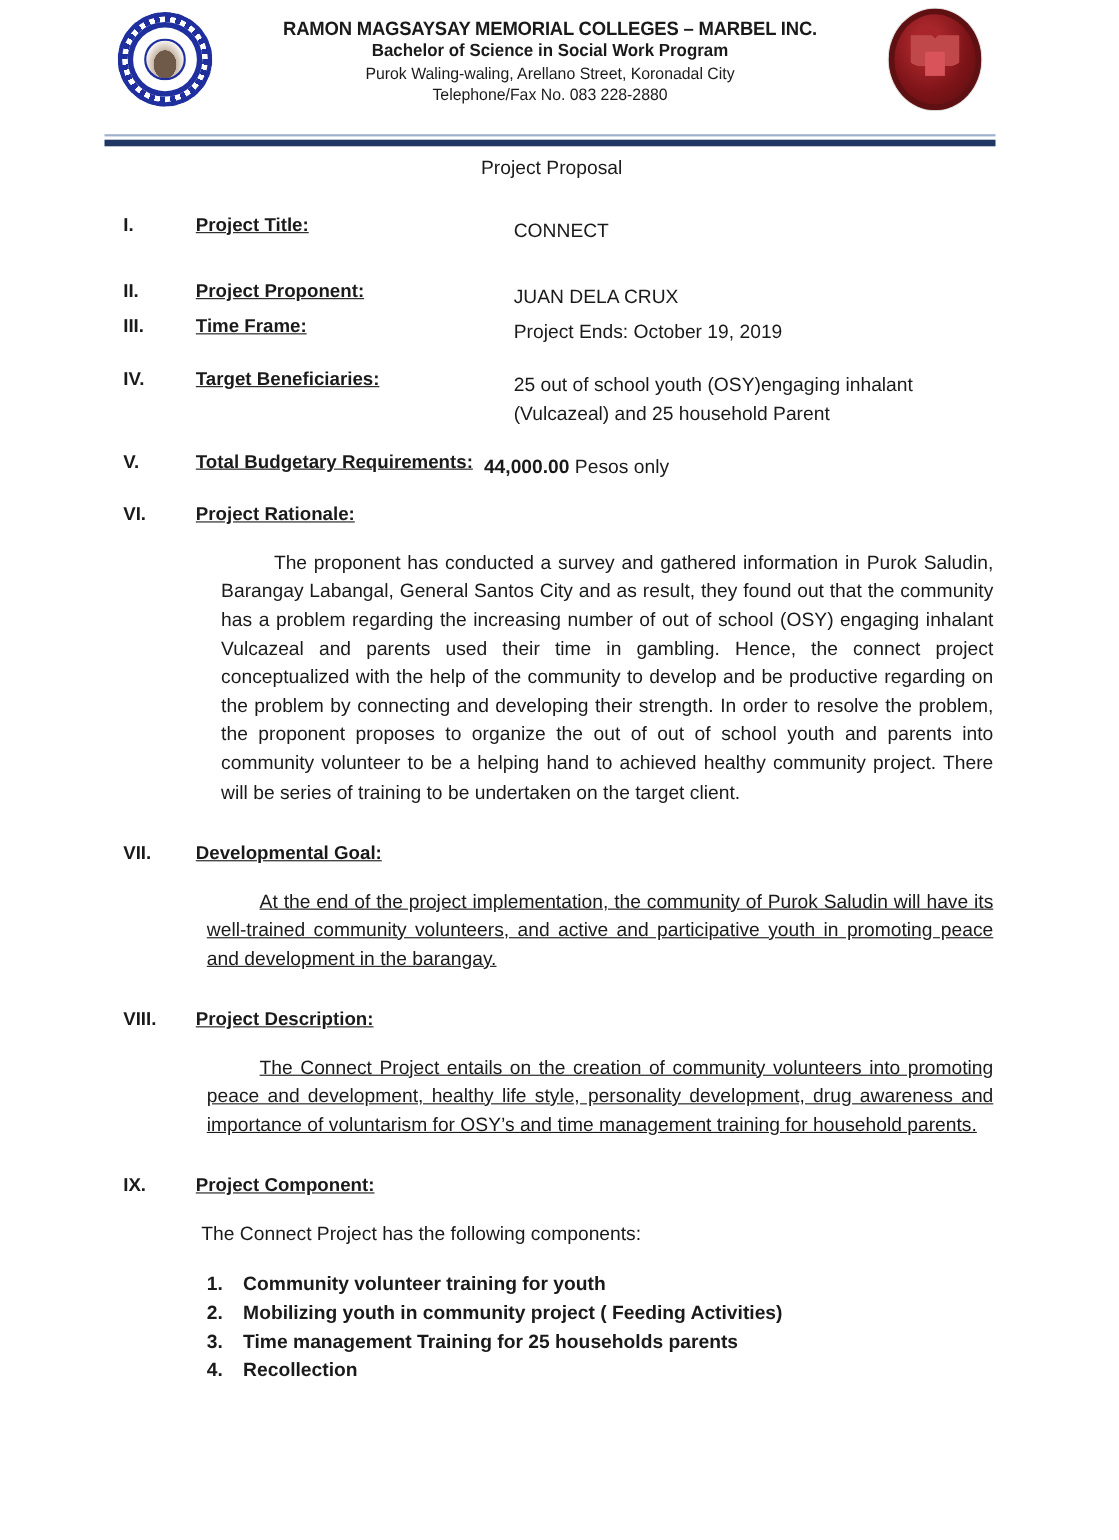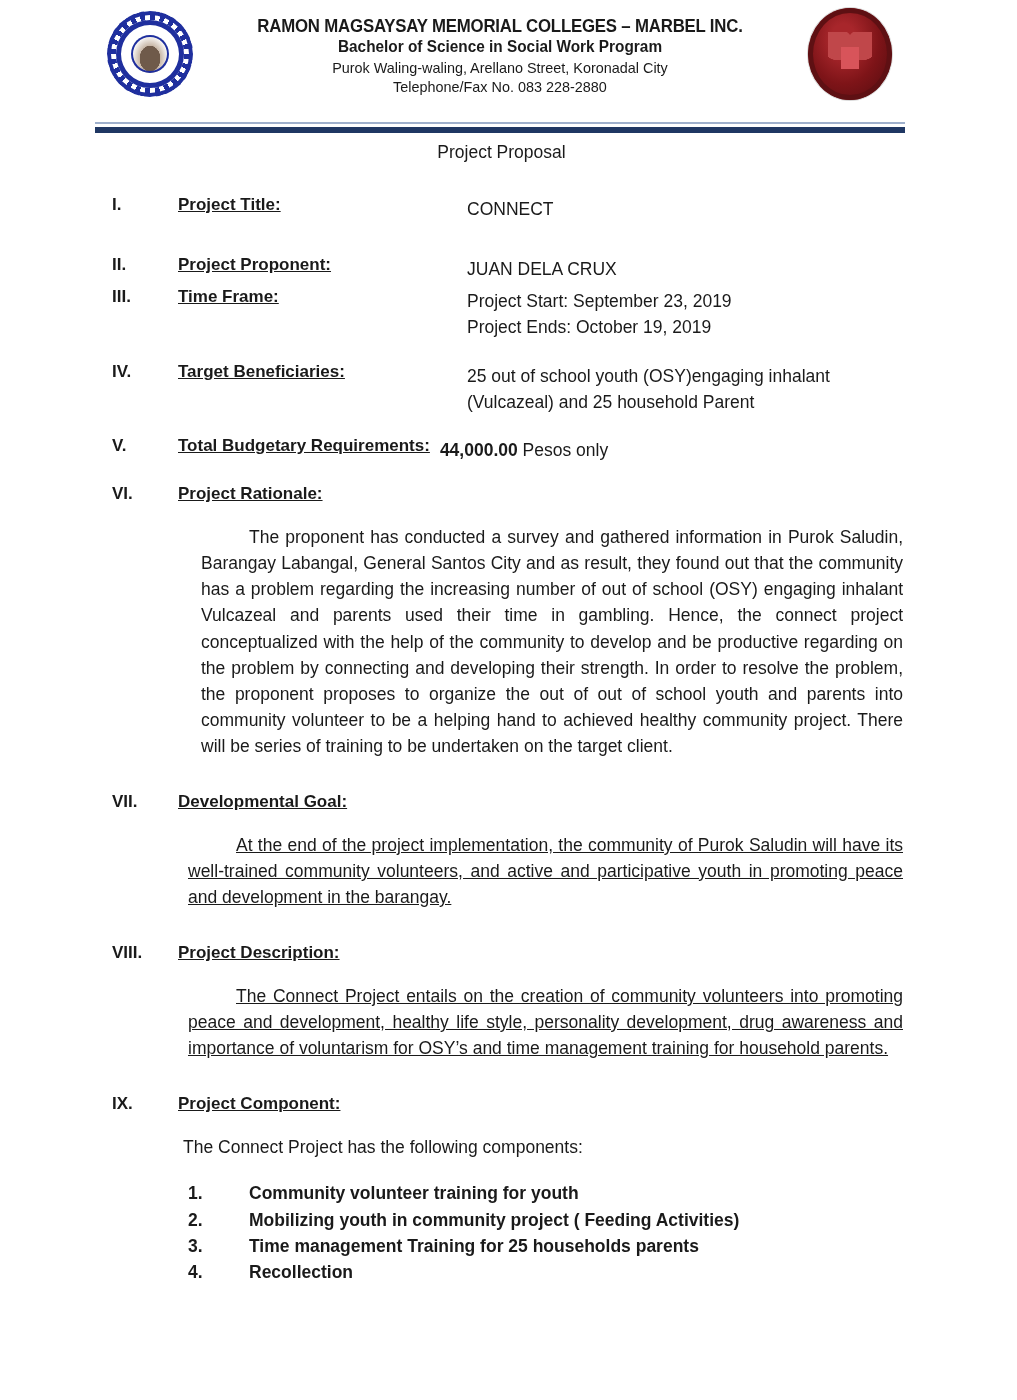--- a/index.html
+++ b/index.html
@@ -212,21 +212,20 @@
     font-weight: bold;
     font-size: 17.5px;
     line-height: 1.49;
   }
   .comp-num {
     flex: 0 0 33px;
     font-weight: bold;
   }
   .comp-text {
     flex: 1 1 auto;
-    margin-left: 28px;
   }
 </style>
 </head>
 <body>
 
 <div class="letterhead">
   <div class="lh-inner">
     <div class="logo-left">
       <div class="seal-left"></div>
     </div>
@@ -261,21 +260,20 @@
     <div class="label label-w">Project Proponent:</div>
     <div class="value">JUAN DELA CRUX</div>
   </div>
 
   <div class="gap-xs"></div>
 
   <div class="row">
     <div class="num">III.</div>
     <div class="label label-w">Time Frame:</div>
     <div class="value">
-      <div>Project Start: September 23, 2019</div>
       <div>Project Ends: October 19, 2019</div>
     </div>
   </div>
 
   <div class="gap-md"></div>
 
   <div class="row">
     <div class="num">IV.</div>
     <div class="label label-w">Target Beneficiaries:</div>
     <div class="value">

